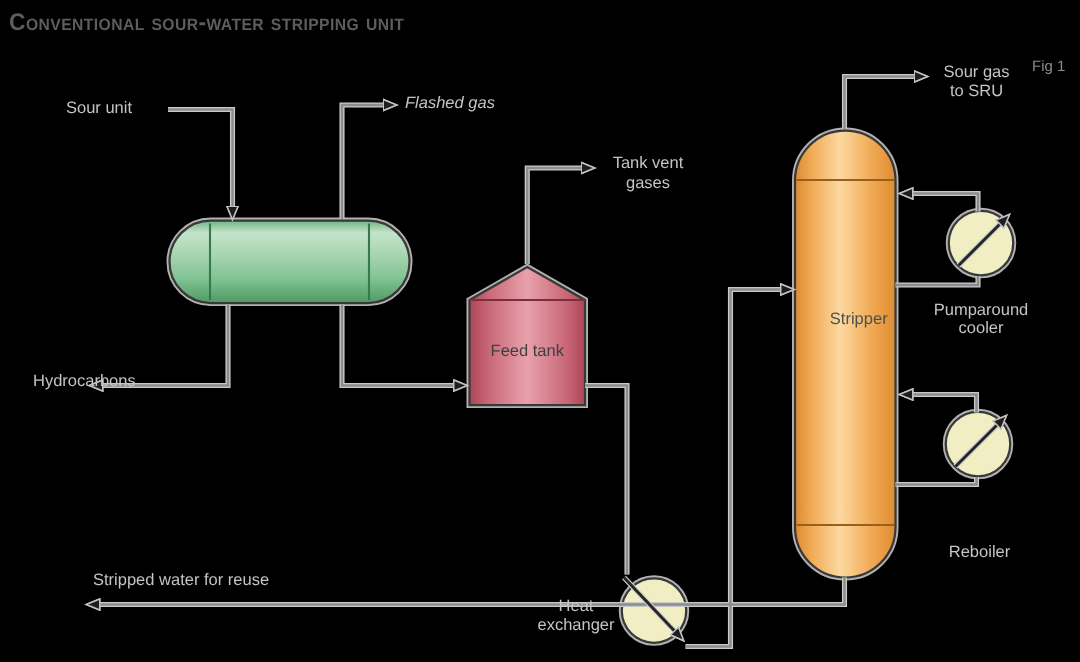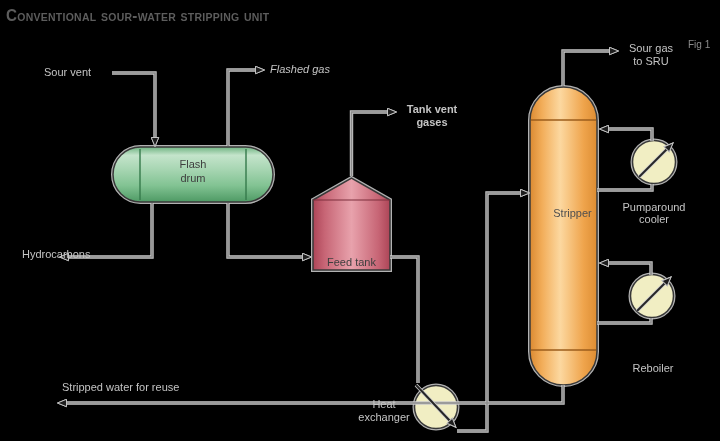--- a/index.html
+++ b/index.html
@@ -151,31 +151,29 @@
     <g class="dmain">
       <use href="#p7"></use>
         <use href="#p12"></use>
         <use href="#p15"></use>
     </g>
   </svg>
 
   <div class="title">Conventional sour-water stripping unit</div>
   <div class="fig">Fig 1</div>
 
-  <div class="lbl" style="left:44px;top:66px;">Sour vent</div>
+  <div class="lbl" style="left:44px;top:66px;">Sour unit</div>
   <div class="lbl" style="left:270px;top:63px;font-style:italic;">Flashed gas</div>
   <div class="lbl" style="left:22px;top:248px;">Hydrocarbons</div>
-  <div class="lbl ctr" style="left:398px;top:103px;width:68px;font-weight:bold;">Tank vent
+  <div class="lbl ctr" style="left:398px;top:103px;width:68px;">Tank vent
 gases</div>
   <div class="lbl" style="left:62px;top:381px;">Stripped water for reuse</div>
   <div class="lbl ctr" style="left:622px;top:42px;width:58px;">Sour gas
 to SRU</div>
 
-  <div class="elbl" style="left:113px;top:157px;width:160px;">Flash
-drum</div>
-  <div class="elbl" style="left:313px;top:227px;width:77px;margin-top:28px;">Feed tank</div>
+  <div class="elbl" style="left:313px;top:227px;width:77px;">Feed tank</div>
   <div class="elbl" style="left:530px;top:206px;width:85px;color:#4f4f4f;">Stripper</div>
   <div class="lbl ctr" style="left:348px;top:398px;width:72px;">Heat
 exchanger</div>
   <div class="lbl ctr" style="left:610px;top:201px;width:88px;line-height:12px;">Pumparound
 cooler</div>
   <div class="lbl ctr" style="left:624px;top:333px;width:58px;margin-top:29px;">Reboiler</div>
 </div>
 
 </body></html>

